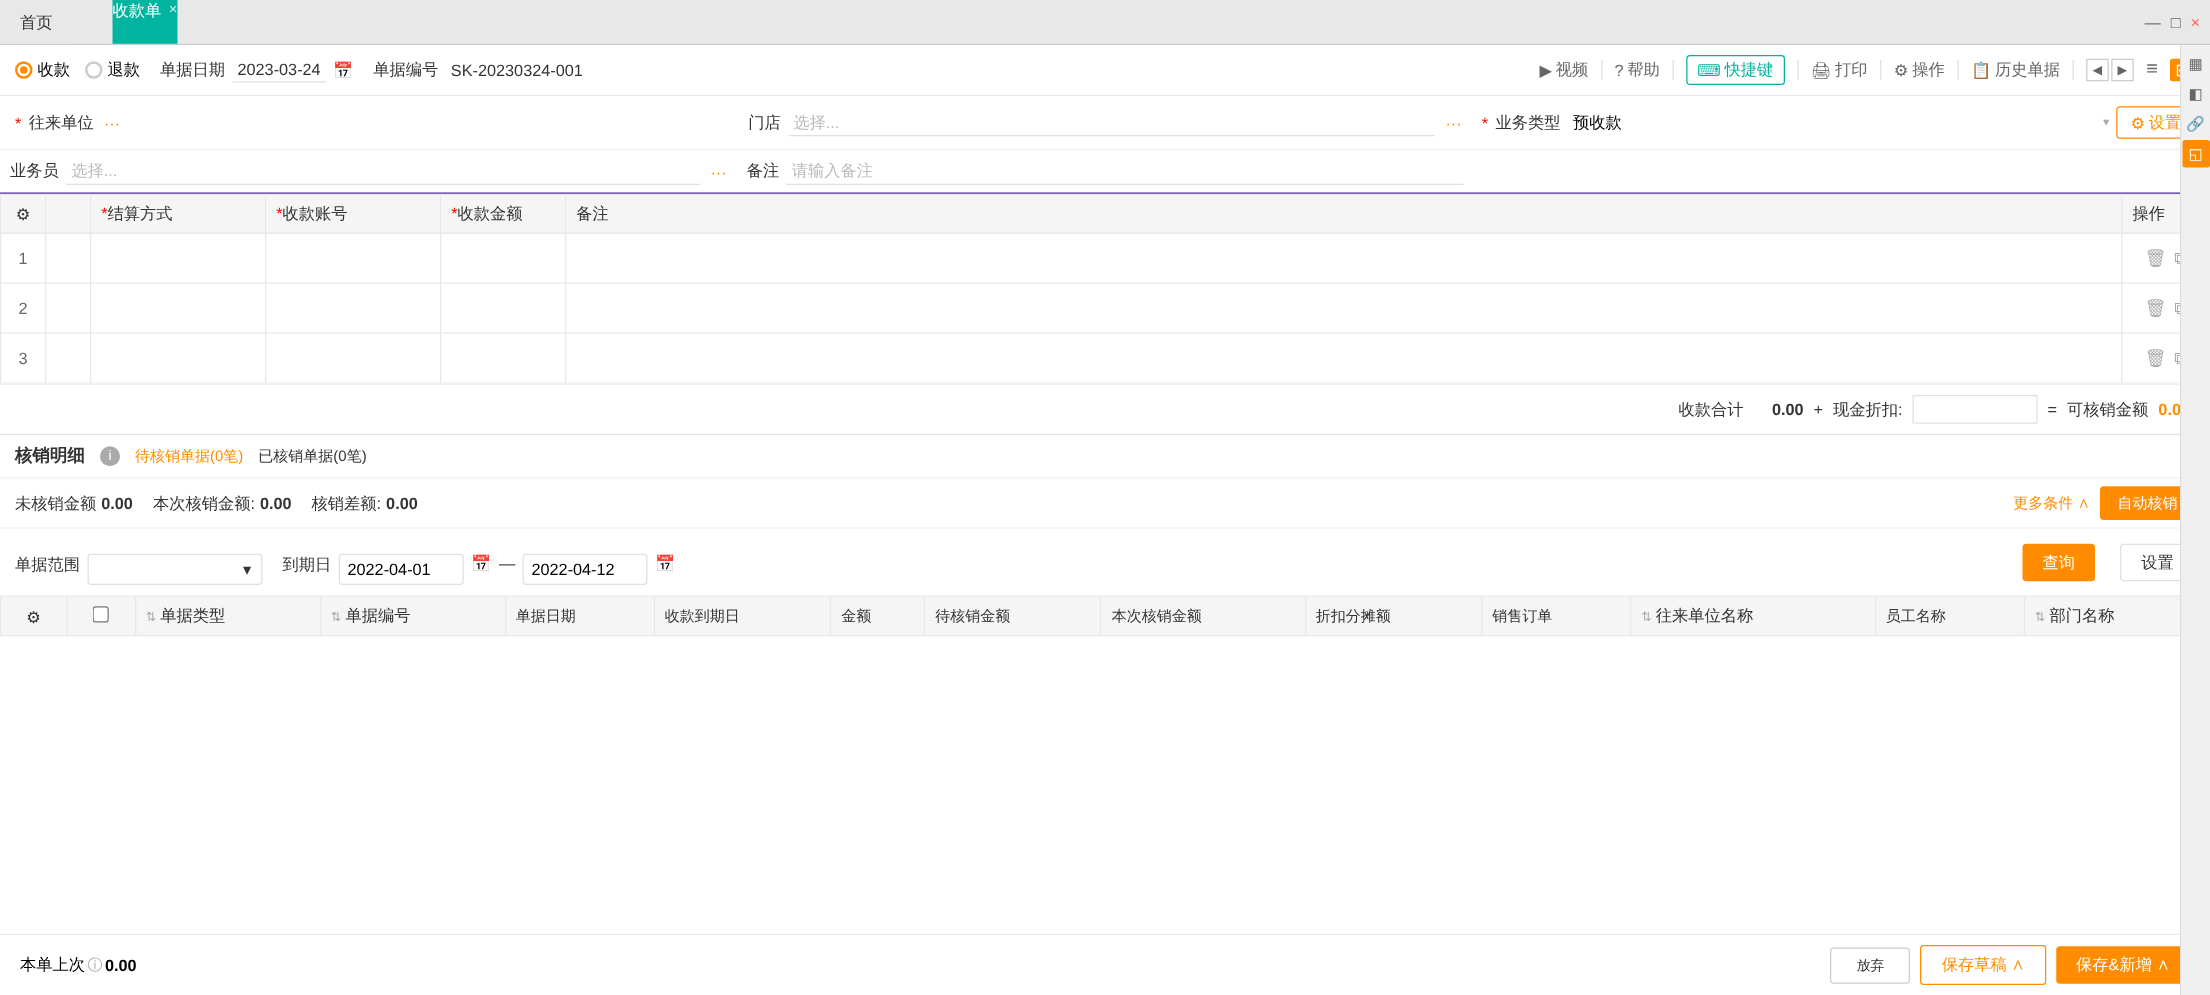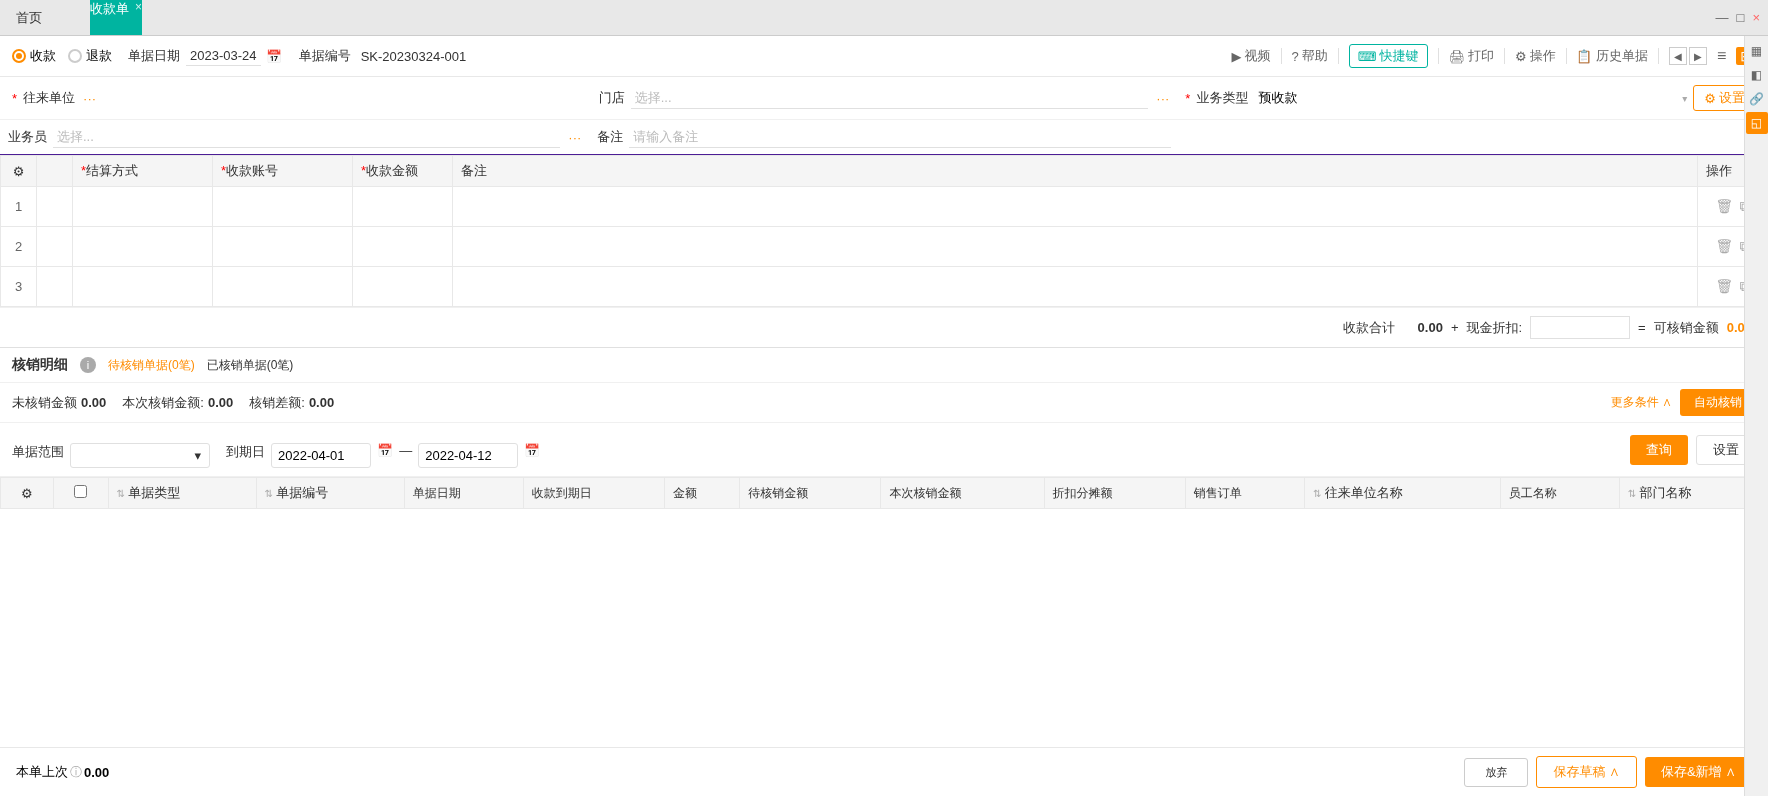--- a/index.html
+++ b/index.html
@@ -106,21 +106,21 @@
     .filter-row {
       display: flex; align-items: center; padding: 8px 12px; gap: 16px;
       background: #fff; border-bottom: 1px solid #f0f0f0; flex-shrink: 0;
     }
     .filter-field { display: flex; gap: 6px; margin-top: 12px; }
     .filter-label { color: #333; white-space: nowrap; }
     .filter-select { border: 1px solid #e0e0e0; padding: 4px 8px; border-radius: 3px; min-width: 140px; display: flex; align-items: center; justify-content: space-between; cursor: pointer; color: #333; }
     .date-input { border: 1px solid #e0e0e0; padding: 4px 6px; border-radius: 3px; width: 100px; }
     .date-sep { color: #333; }
     .cal-icon { color: #aaa; cursor: pointer; }
-    .filter-right { margin-left: auto; display: flex; gap: 8px; }
+    .filter-right { margin-left: auto; display: flex; gap: 20px; }
     .btn-query { background: #ff8c00; color: #fff; border: none; border-radius: 3px; padding: 5px 16px; cursor: pointer; }
     .btn-settings-sm { background: #fff; border: 1px solid #e0e0e0; color: #333; border-radius: 3px; padding: 5px 16px; cursor: pointer; }
 
     
     .verify-table-wrap { flex: 1; overflow: hidden; }
     .verify-table { width: 100%; border-collapse: collapse; }
     .verify-table th {
       background: #f5f5f5; padding: 6px 8px; text-align: left; border: 1px solid #e8e8e8;
       font-weight: normal; color: #333; white-space: nowrap; font-size: 12px;
     }

